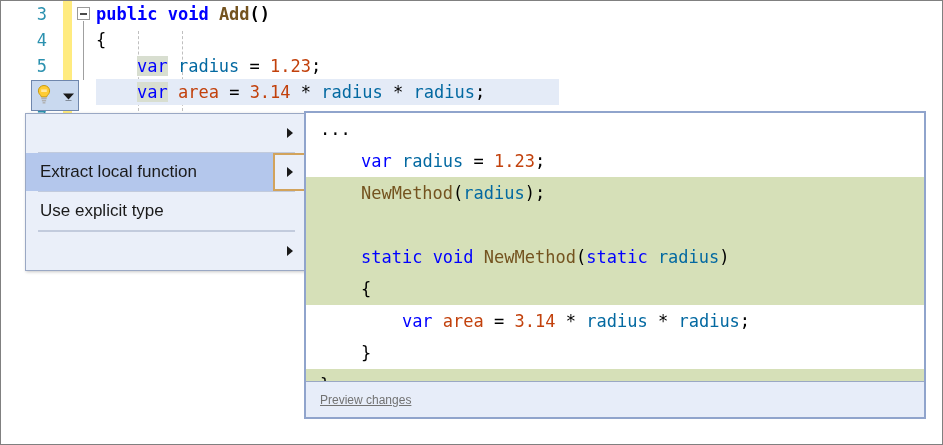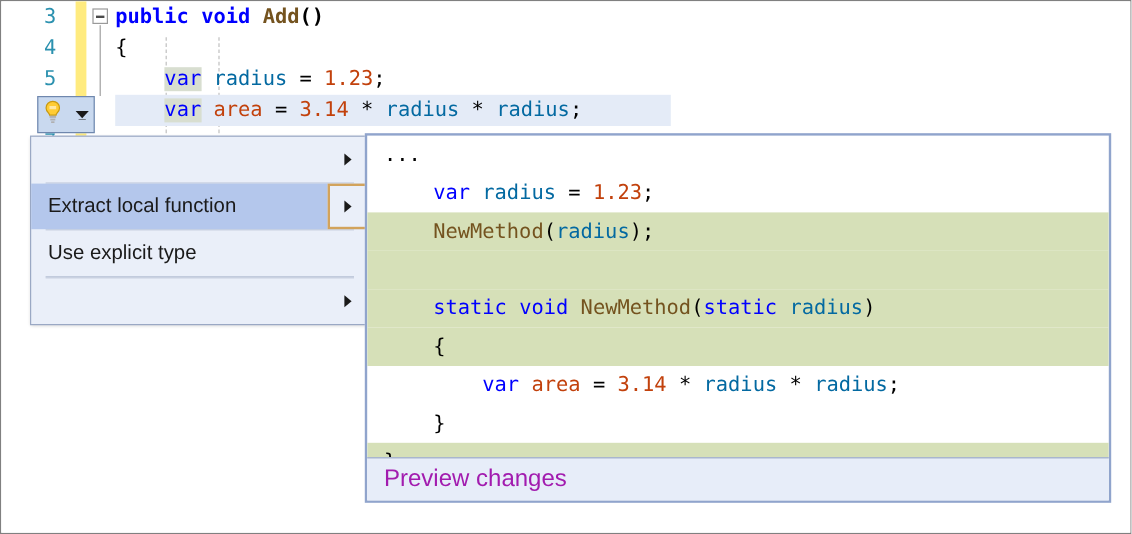--- a/index.html
+++ b/index.html
@@ -197,23 +197,24 @@
     width: 100%;
     height: 36px;
     background: #e7edf9;
     border-top: 1px solid #9aa8c4;
     box-sizing: border-box;
     display: flex;
     align-items: center;
     padding-left: 14px;
   }
   .preview-link {
-    font-size: 20px;
-    color: #a21caf;
+    font-size: 12px;
+    color: #737373;
     cursor: pointer;
+    text-decoration: underline;
   }
 </style>
 </head>
 <body>
 
 <div id="screen">
 
   <div class="editor">
 
     <div class="gutter-num" style="top:0px;">3</div>

